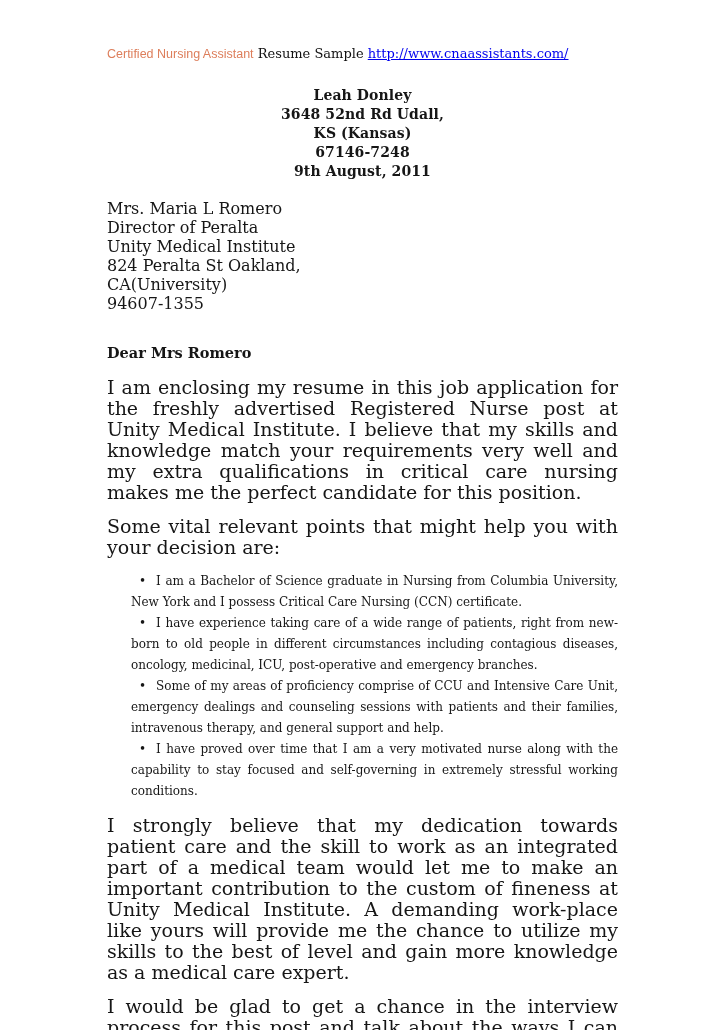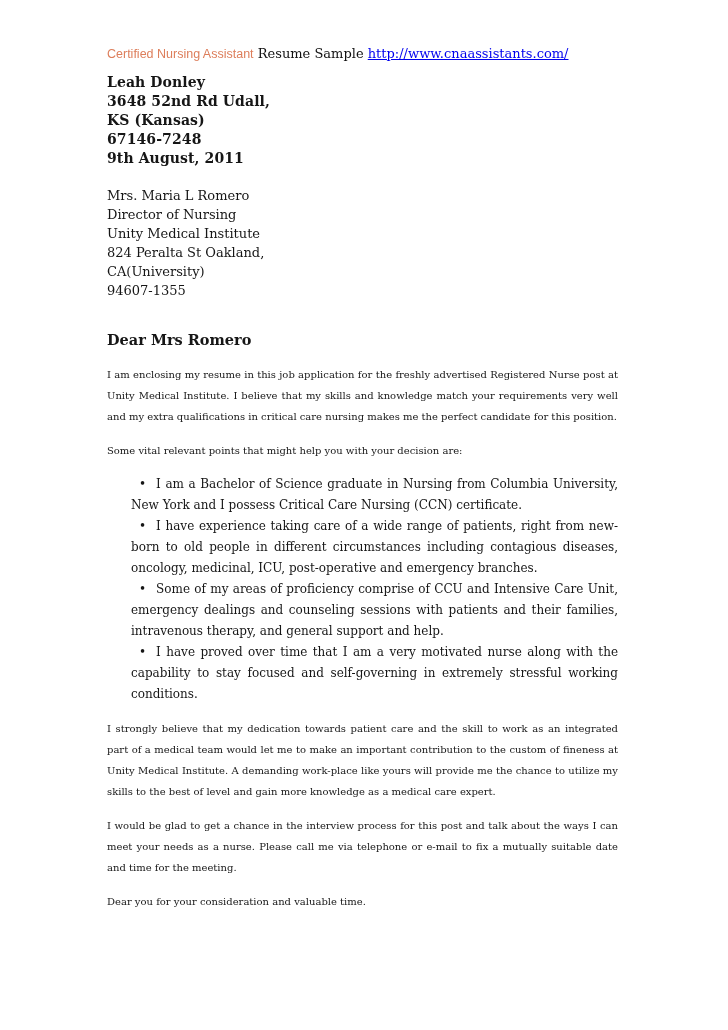--- a/index.html
+++ b/index.html
@@ -32,44 +32,44 @@
   .header-title {
     color: #111111;
   }
   .header-link {
     color: #0000ee;
     text-decoration: underline;
     cursor: pointer;
   }
   
   .sender-block {
-    margin-top: 10px;
-    text-align: left;
+    margin-top: 23px;
+    text-align: center;
     font-weight: bold;
     font-size: 14px;
     line-height: 19px;
     letter-spacing: 0.1px;
   }
   
   .recipient-block {
     margin-top: 18px;
-    font-size: 13px;
+    font-size: 16px;
     line-height: 19px;
   }
   
   .salutation {
     margin-top: 31px;
     font-weight: bold;
     font-size: 14.5px;
     line-height: 18px;
   }
   
   .para {
     margin: 13px 0 0 0;
-    font-size: 10px;
+    font-size: 19px;
     line-height: 21px;
     text-align: justify;
   }
   .para.first {
     margin-top: 15px;
   }
   
   .bullet-list {
     margin: 13px 0 0 0;
     padding: 0;
@@ -100,21 +100,21 @@
   <div class="sender-block">
     <div>Leah Donley</div>
     <div>3648 52nd Rd Udall,</div>
     <div>KS (Kansas)</div>
     <div>67146-7248</div>
     <div>9th August, 2011</div>
   </div>
 
   <div class="recipient-block">
     <div>Mrs. Maria L Romero</div>
-    <div>Director of Nursing</div>
+    <div>Director of Peralta</div>
     <div>Unity Medical Institute</div>
     <div>824 Peralta St Oakland,</div>
     <div>CA(University)</div>
     <div>94607-1355</div>
   </div>
 
   <div class="salutation">Dear Mrs Romero</div>
 
   <p class="para first">I am enclosing my resume in this job application for the freshly advertised Registered Nurse post at Unity Medical Institute. I believe that my skills and knowledge match your requirements very well and my extra qualifications in critical care nursing makes me the perfect candidate for this position.</p>
 

